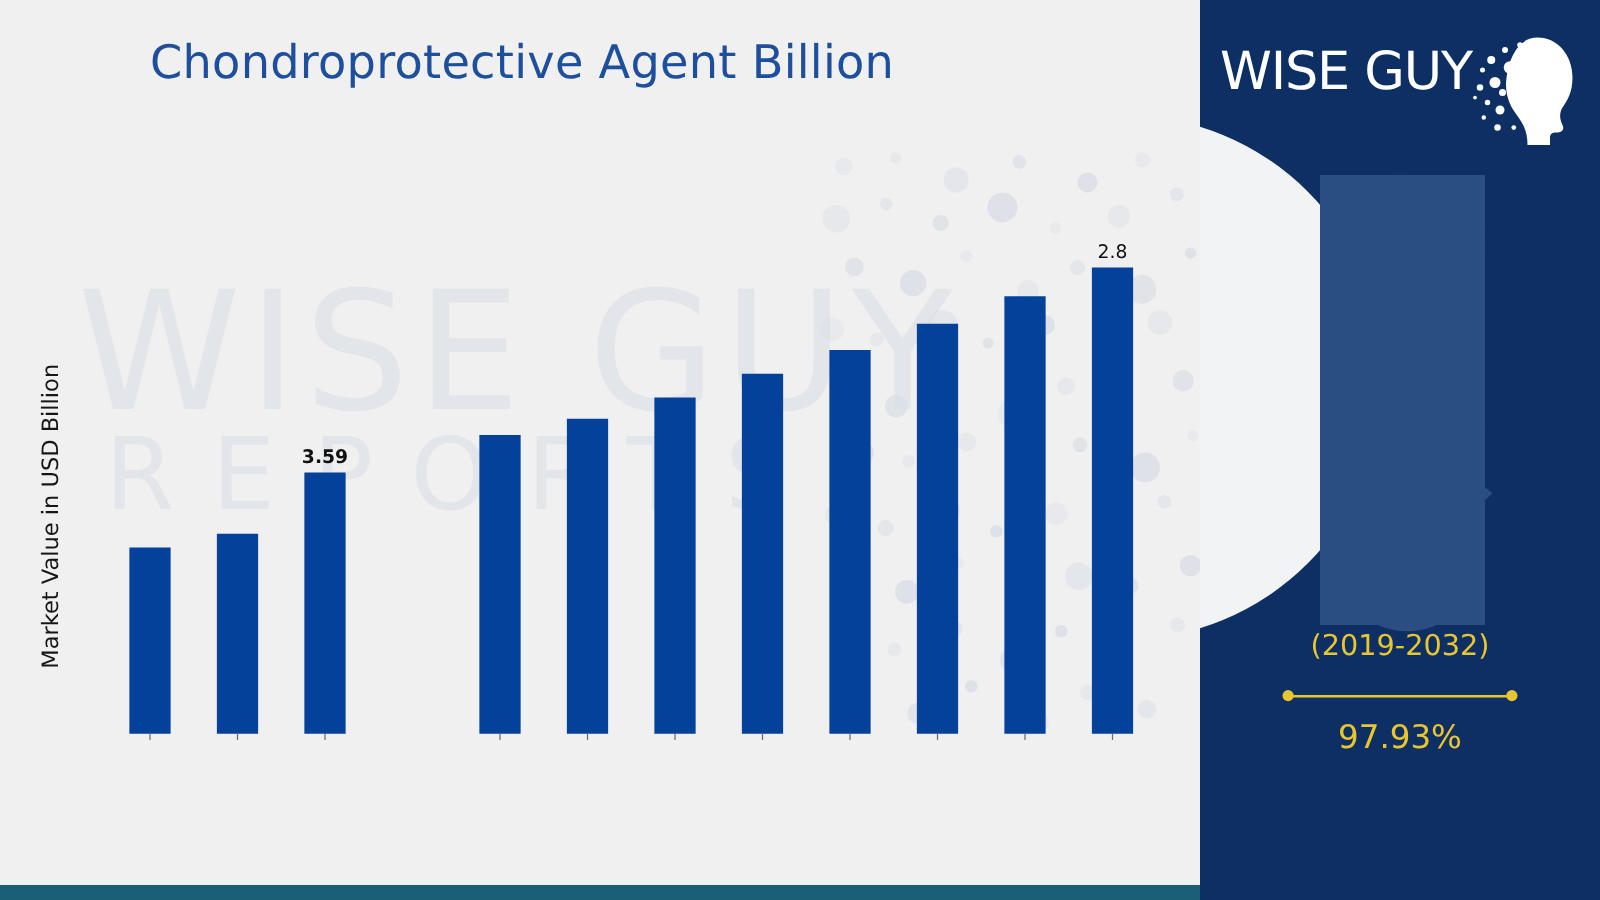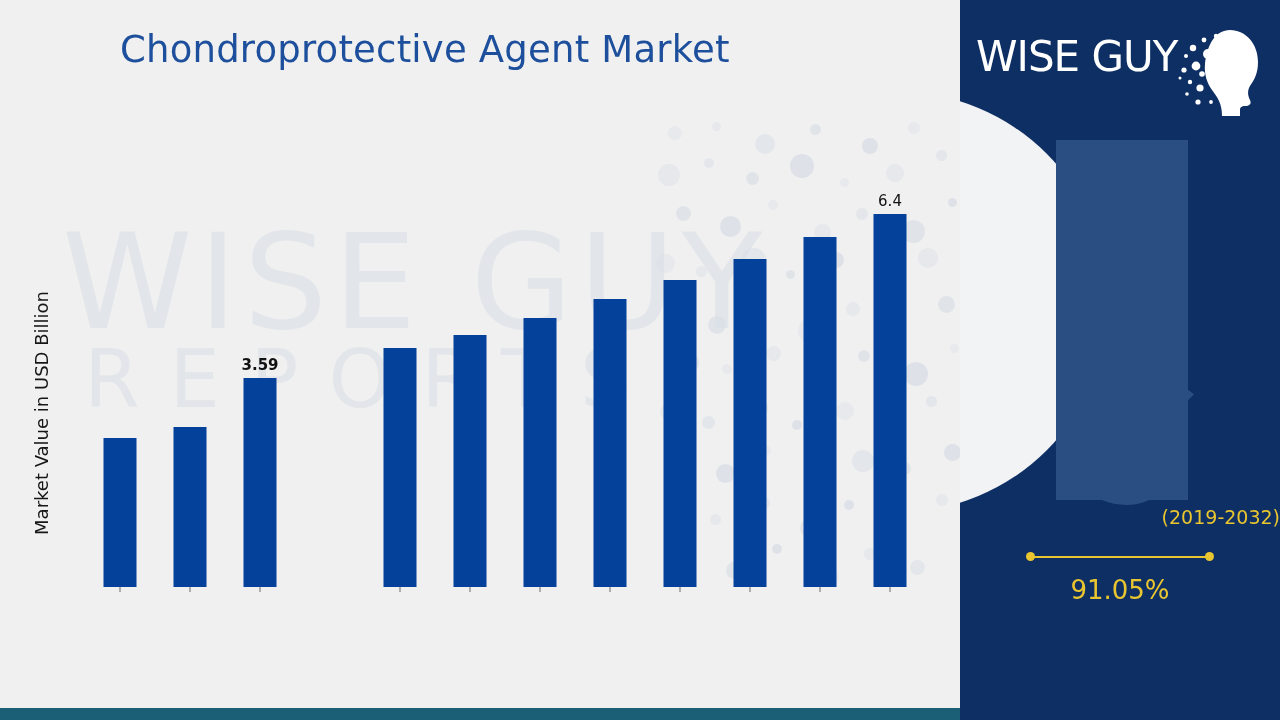--- a/index.html
+++ b/index.html
@@ -104,21 +104,21 @@
     font-size:15px;color:#dff0ea;letter-spacing:9.5px;white-space:nowrap;
   }
   .logo-head{position:absolute;right:4px;top:0;width:86px;height:92px;}
 
   
   .cagr{
     position:absolute;left:0;top:500px;width:320px;text-align:center;
     color:#e9c52f;
   }
   .cagr-title{font-size:25px;line-height:34px;white-space:nowrap;}
-  .cagr-sub{font-size:19px;line-height:34px;white-space:nowrap;text-align:right;}
+  .cagr-sub{font-size:23px;line-height:34px;white-space:nowrap;}
   .cagr-rule{
     position:relative;margin:18px auto 14px auto;width:188px;height:9px;
   }
   .cagr-rule .line{position:absolute;left:4px;right:4px;top:4px;height:1.6px;background:#e9c52f;}
   .cagr-rule .dot{position:absolute;top:0;width:9px;height:9px;border-radius:50%;background:#e9c52f;}
   .cagr-rule .dot.l{left:0;}
   .cagr-rule .dot.r{right:0;}
   .cagr-value{font-size:26px;white-space:nowrap;}
 
   
@@ -126,21 +126,21 @@
     position:absolute;left:0;top:708px;width:960px;height:12px;background:#1a5f76;
   }
 </style>
 </head>
 <body>
 
 <div id="stage">
 
   <div class="left-panel">
 
-    <div class="title">Chondroprotective Agent Market</div>
+    <div class="title">Chondroprotective Agent Billion</div>
 
     <div class="wm">
       <div class="wm1">WISE GUY</div>
       <div class="wm2">REPORTS</div>
     </div>
 
     <div class="dotcloud" id="dotcloud">
         <span style="left: 18px; top: 6px; width: 14px; height: 14px; opacity: 0.35;"></span>
         <span style="left: 62px; top: 2px; width: 9px; height: 9px; opacity: 0.46;"></span>
         <span style="left: 105px; top: 14px; width: 20px; height: 20px; opacity: 0.57;"></span>
@@ -252,21 +252,21 @@
         <div class="bar-slot" style="left: 647px;">
           <div class="bar" style="height: 328px; background: rgb(4, 65, 155);"></div>
           <div class="tick"></div>
         </div>
         <div class="bar-slot" style="left: 717px;">
           <div class="bar" style="height: 350px; background: rgb(4, 65, 155);"></div>
           <div class="tick"></div>
         </div>
         <div class="bar-slot" style="left: 787px;">
           <div class="bar" style="height: 373px; background: rgb(4, 65, 155);"></div>
-          <div class="bar-value" style="bottom: 377px;">6.4</div>
+          <div class="bar-value" style="bottom: 377px;">2.8</div>
           <div class="tick"></div>
         </div>
       </div>
 
     <div class="bottom-strip"></div>
   </div>
 
   <div class="right-panel">
 
     <div class="arc"></div>
@@ -305,16 +305,16 @@
       </svg>
     </div>
 
     <div class="cagr">
       <div class="cagr-sub">(2019-2032)</div>
       <div class="cagr-rule">
         <div class="dot l"></div>
         <div class="line"></div>
         <div class="dot r"></div>
       </div>
-      <div class="cagr-value">91.05%</div>
+      <div class="cagr-value">97.93%</div>
     </div>
   </div>
 </div>
 
 </body></html>

